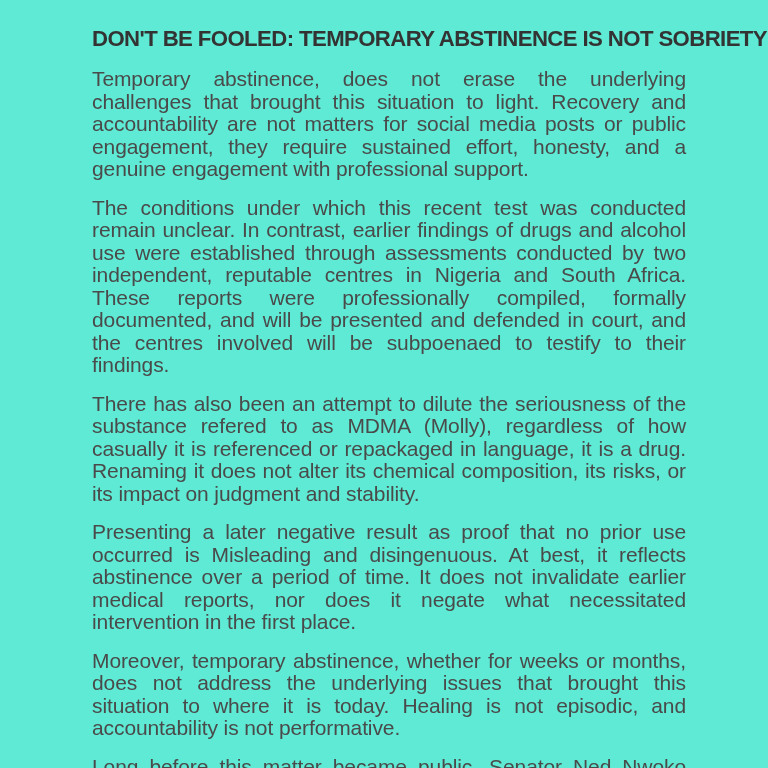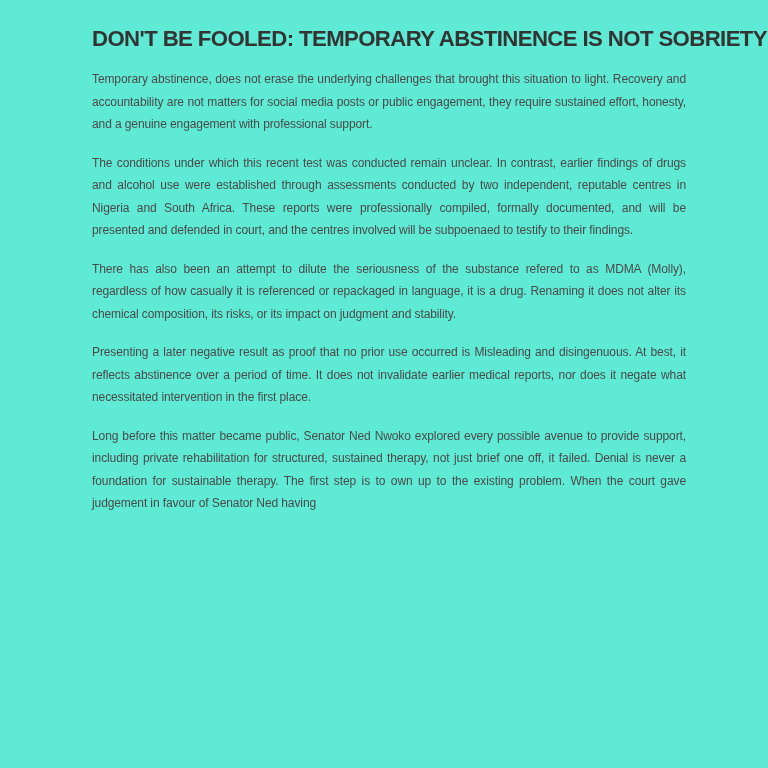--- a/index.html
+++ b/index.html
@@ -22,33 +22,34 @@
     font-size: 22.5px;
     font-weight: 700;
     letter-spacing: -0.6px;
     color: #333333;
     white-space: nowrap;
     transform: scaleX(0.985);
     transform-origin: left center;
   }
   .body-copy p {
     margin: 0 0 16px 0;
-    font-size: 12px;
+    font-size: 21px;
     line-height: 22.5px;
     color: #4a4a4a;
     text-align: justify;
     letter-spacing: -0.1px;
   }
 </style>
 </head>
 <body>
 
 <div class="page">
   <h1 class="headline">DON'T BE FOOLED: TEMPORARY ABSTINENCE IS NOT SOBRIETY</h1>
 
   <div class="body-copy">
     <p>Temporary abstinence, does not erase the underlying challenges that brought this situation to light. Recovery and accountability are not matters for social media posts or public engagement, they require sustained effort, honesty, and a genuine engagement with professional support.</p>
     <p>The conditions under which this recent test was conducted remain unclear. In contrast, earlier findings of drugs and alcohol use were established through assessments conducted by two independent, reputable centres in Nigeria and South Africa. These reports were professionally compiled, formally documented, and will be presented and defended in court, and the centres involved will be subpoenaed to testify to their findings.</p>
     <p>There has also been an attempt to dilute the seriousness of the substance refered to as MDMA (Molly), regardless of how casually it is referenced or repackaged in language, it is a drug. Renaming it does not alter its chemical composition, its risks, or its impact on judgment and stability.</p>
     <p>Presenting a later negative result as proof that no prior use occurred is Misleading and disingenuous. At best, it reflects abstinence over a period of time. It does not invalidate earlier medical reports, nor does it negate what necessitated intervention in the first place.</p>
+    <p>Moreover, temporary abstinence, whether for weeks or months, does not address the underlying issues that brought this situation to where it is today. Healing is not episodic, and accountability is not performative.</p>
     <p>Long before this matter became public, Senator Ned Nwoko explored every possible avenue to provide support, including private rehabilitation for structured, sustained therapy, not just brief one off, it failed.  Denial is never a foundation for sustainable therapy. The first step is to own up to the existing problem. When the court gave  judgement in favour of Senator Ned having</p>
   </div>
 </div>
 
 </body></html>

